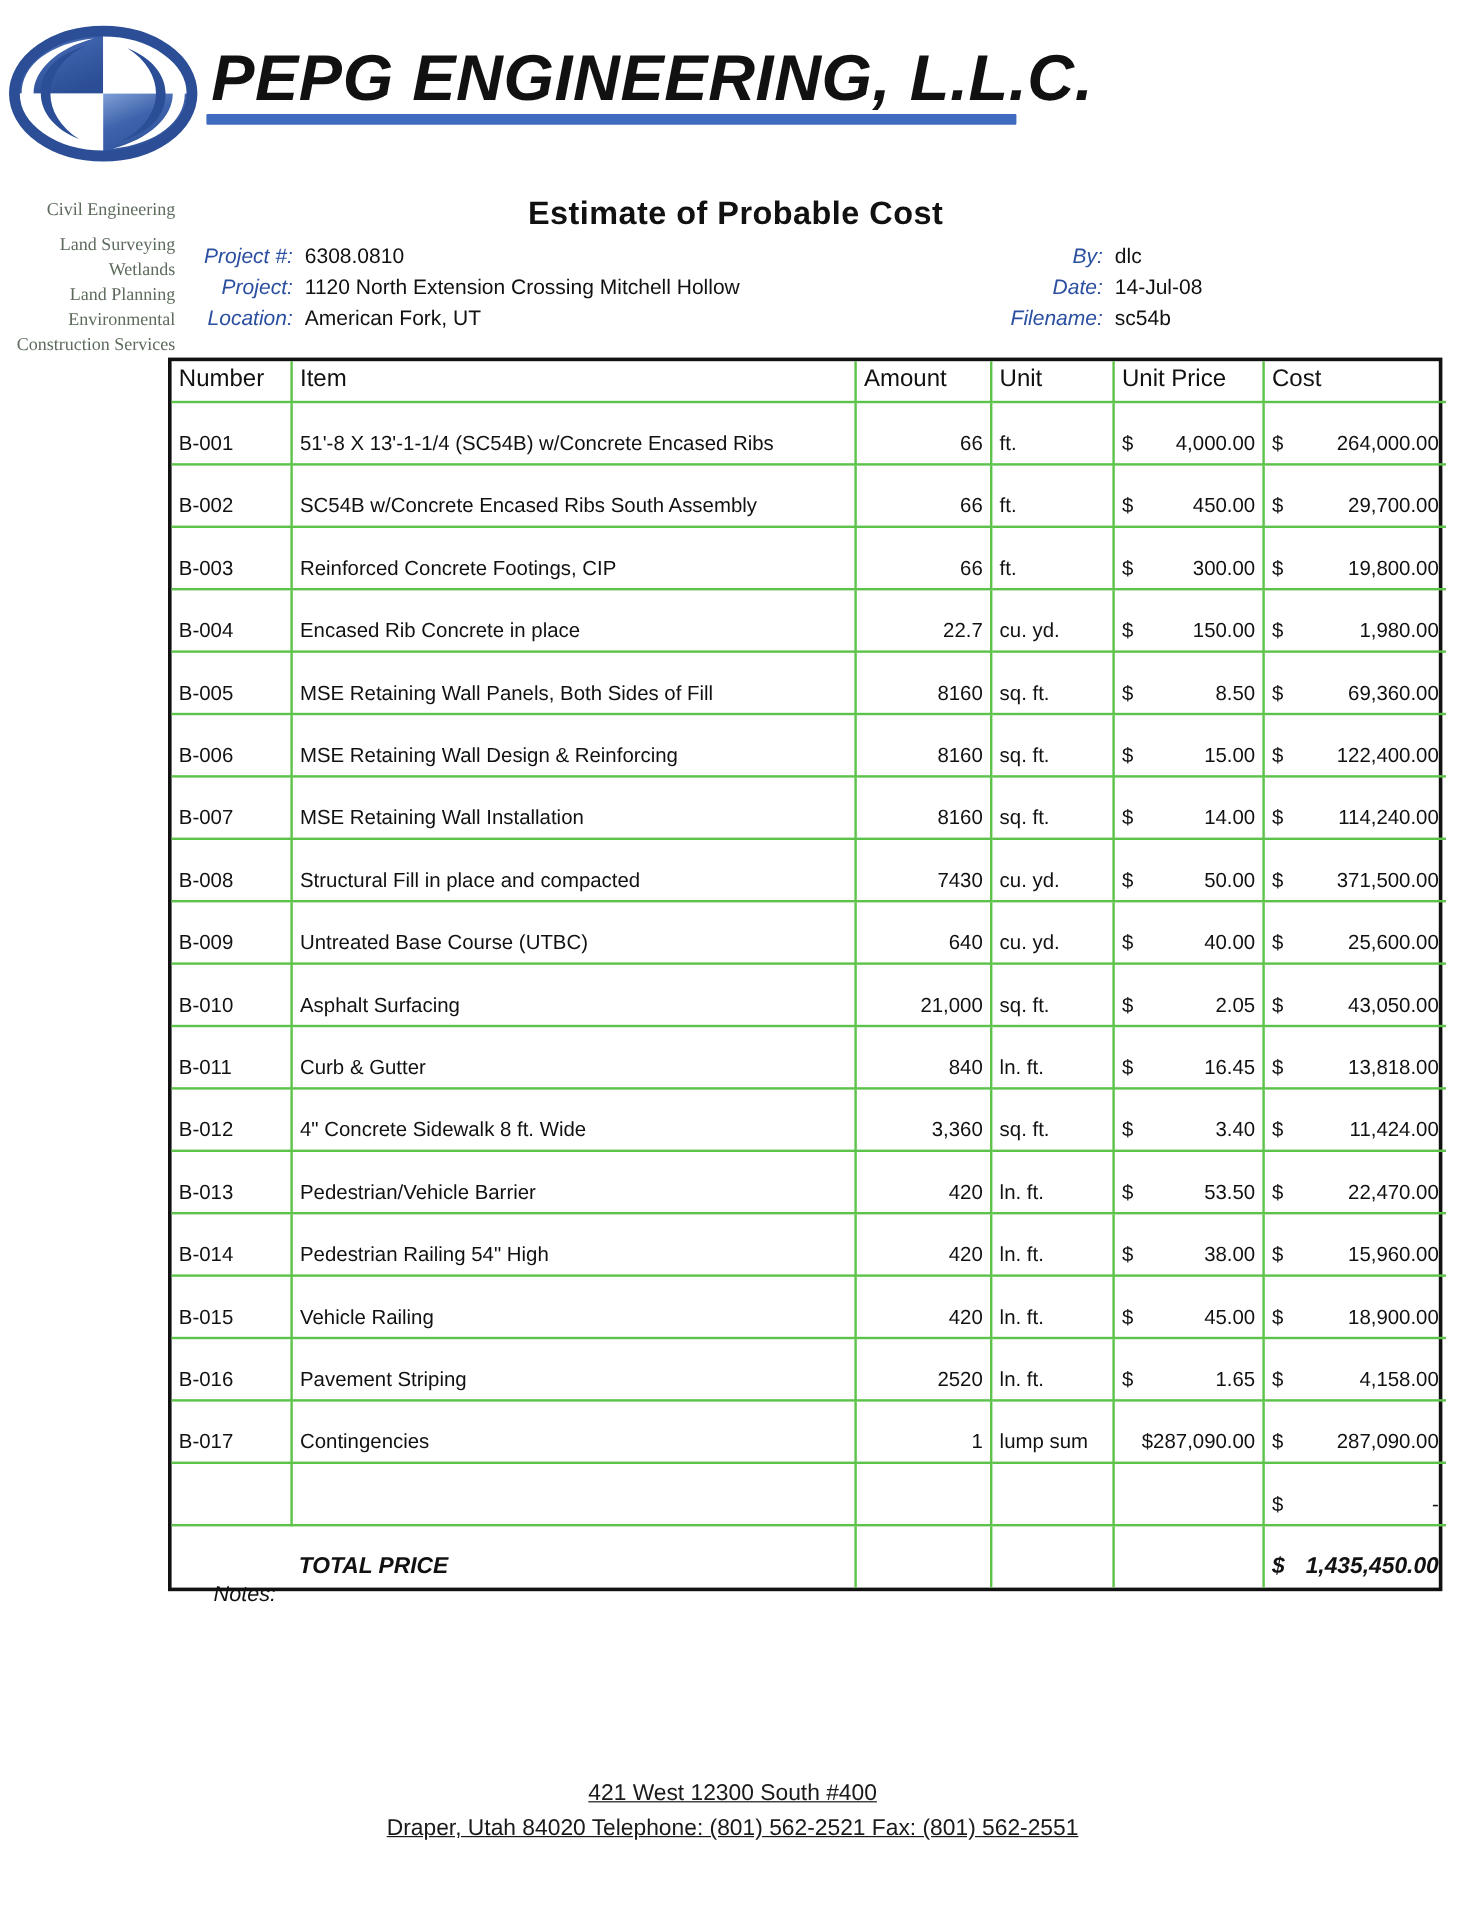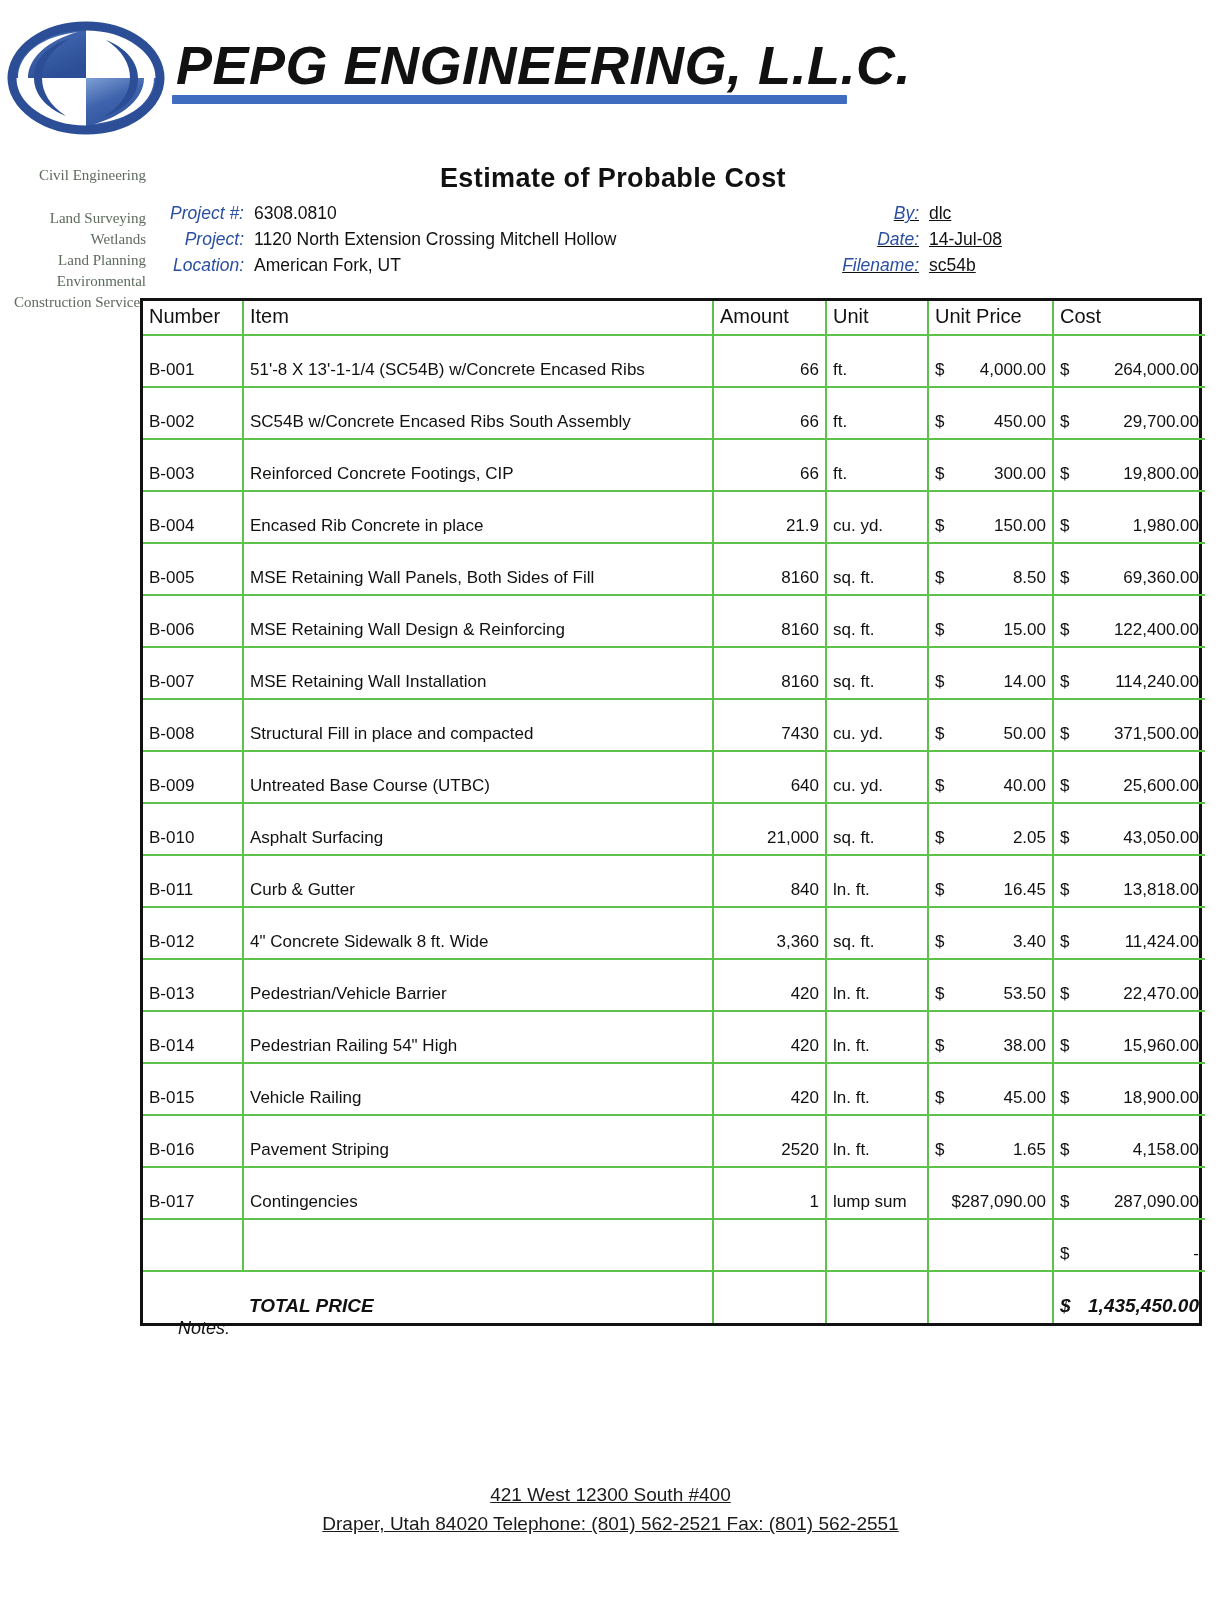--- a/index.html
+++ b/index.html
@@ -62,21 +62,21 @@
     text-align: right;
     font-family: "Liberation Serif", serif;
     font-size: 15px;
     color: #5d6b5d;
     line-height: 1.0;
   }
   .services div {
     margin-bottom: 6px;
     white-space: nowrap;
   }
-  .services .sp1 { margin-bottom: 28px; }
+  .services .sp1 { margin-bottom: 14px; }
 
   
   .doc-title {
     position: absolute;
     left: 0;
     top: 163px;
     width: 1216px;
     text-align: center;
     font-size: 27px;
     font-weight: bold;
@@ -90,21 +90,20 @@
     position: absolute;
     left: 148px;
     top: 203px;
     font-size: 17.5px;
   }
   .meta-right {
     position: absolute;
     left: 826px;
     top: 203px;
     font-size: 17.5px;
-    text-decoration: underline;
   }
   .meta-row {
     display: flex;
     align-items: baseline;
     height: 26px;
   }
   .meta-label {
     font-style: italic;
     color: #2b4fa0;
     text-align: right;
@@ -344,21 +343,21 @@
           <td class="c-cost">
             <span class="money">
               <span class="sym">$</span>
               <span class="val">19,800.00</span>
             </span>
           </td>
         </tr>
         <tr>
           <td class="c-num">B-004</td>
           <td class="c-item">Encased Rib Concrete in place</td>
-          <td class="c-amt">21.9</td>
+          <td class="c-amt">22.7</td>
           <td class="c-unit">cu. yd.</td>
           <td class="c-up">
             <span class="money">
               <span class="sym">$</span>
               <span class="val">150.00</span>
             </span>
           </td>
           <td class="c-cost">
             <span class="money">
               <span class="sym">$</span>

